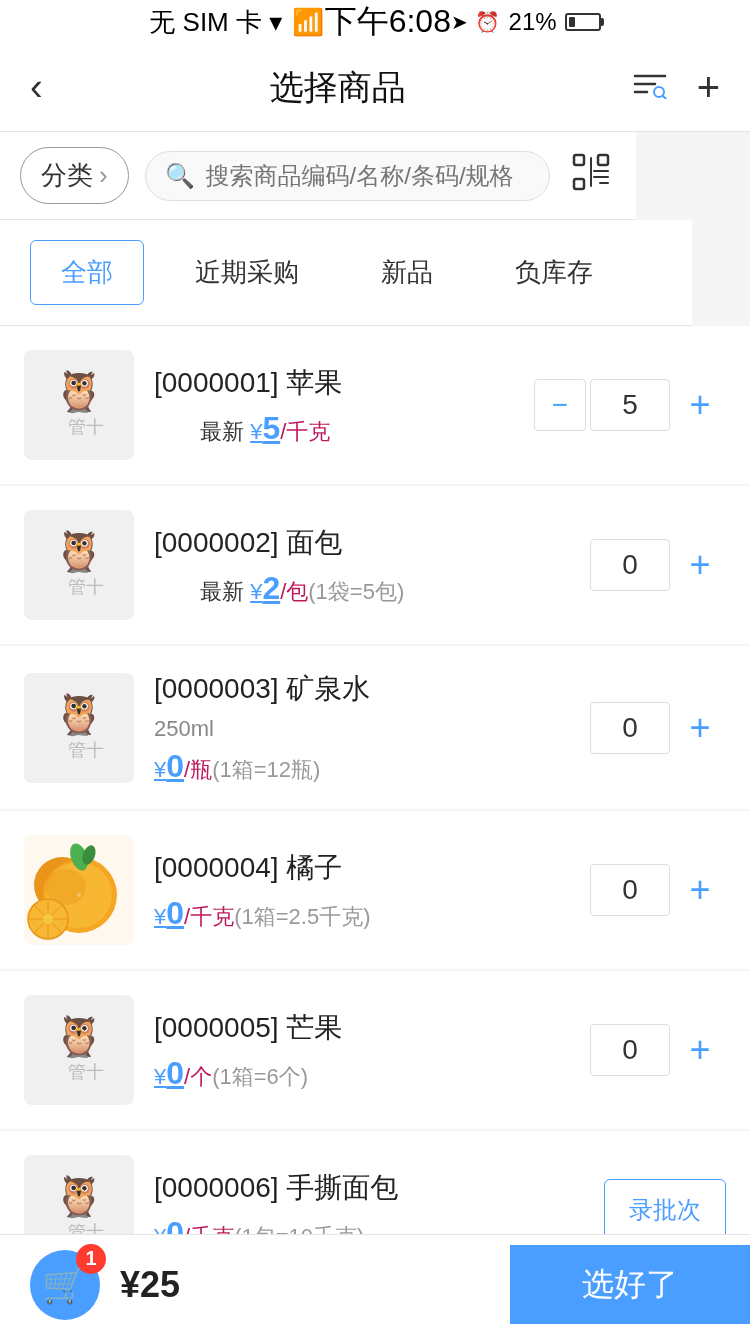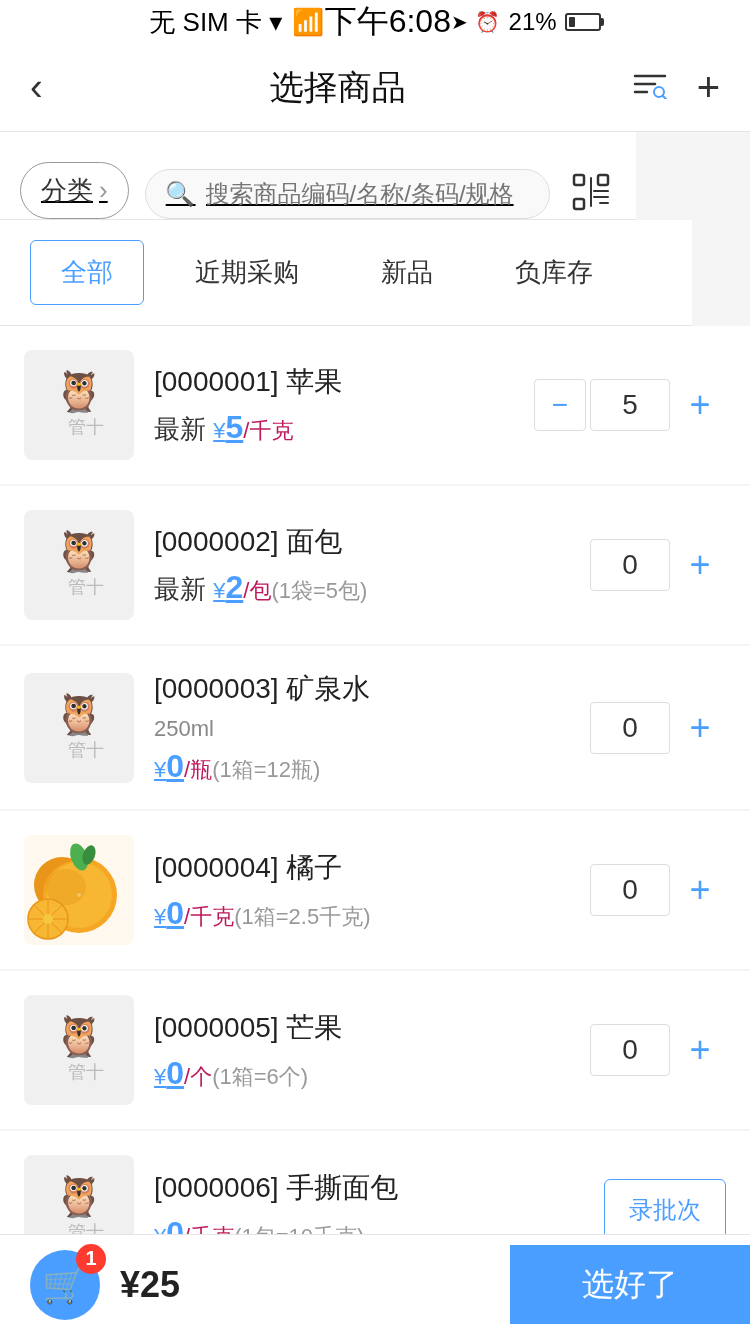--- a/index.html
+++ b/index.html
@@ -53,25 +53,24 @@
     .nav-actions { display: flex; align-items: center; gap: 30px; }
     .nav-filter-icon { font-size: 34px; color: #333; cursor: pointer; }
     .nav-add-icon { font-size: 40px; color: #333; cursor: pointer; font-weight: 300; }
 
     
     .filter-bar {
       width: 636px;
       height: 88px;
       background: #fff;
       display: flex;
-      align-items: flex-end;
+      align-items: center;
       padding: 0 20px;
       gap: 16px;
       border-bottom: 1px solid #e5e5e5;
-      text-decoration: underline;
     }
     .category-btn {
       display: flex; align-items: center; gap: 6px;
       border: 1px solid #999; border-radius: 30px;
       padding: 10px 20px; font-size: 26px; color: #333;
       white-space: nowrap; cursor: pointer; background: #fff;
     }
     .search-bar {
       flex: 1; display: flex; align-items: center; gap: 10px;
       border: 1px solid #ddd; border-radius: 30px;
@@ -129,21 +128,21 @@
     .owl-logo {
       color: #bbb; font-size: 40px; text-align: center; line-height: 1;
     }
     .owl-text {
       color: #bbb; font-size: 18px; margin-top: 4px; text-align: right;
     }
     .product-info { flex: 1; }
     .product-name { font-size: 28px; color: #222; font-weight: 500; margin-bottom: 8px; }
     .product-spec { font-size: 22px; color: #888; margin-bottom: 6px; }
     .product-price { font-size: 24px; color: #333; }
-    .price-prefix { color: #333; font-size: 26px; }
+    .price-prefix { color: #333; font-size: 22px; margin-left: 46px; }
     .price-currency { color: #4a9eff; font-size: 22px; text-decoration: underline; }
     .price-value { color: #4a9eff; font-size: 32px; font-weight: 600; text-decoration: underline; }
     .price-unit { color: #be185d; font-size: 22px; }
     .price-extra { color: #999; font-size: 22px; }
 
     
     .qty-control {
       display: flex; align-items: center; gap: 0; flex-shrink: 0;
     }
     .qty-minus-box {

